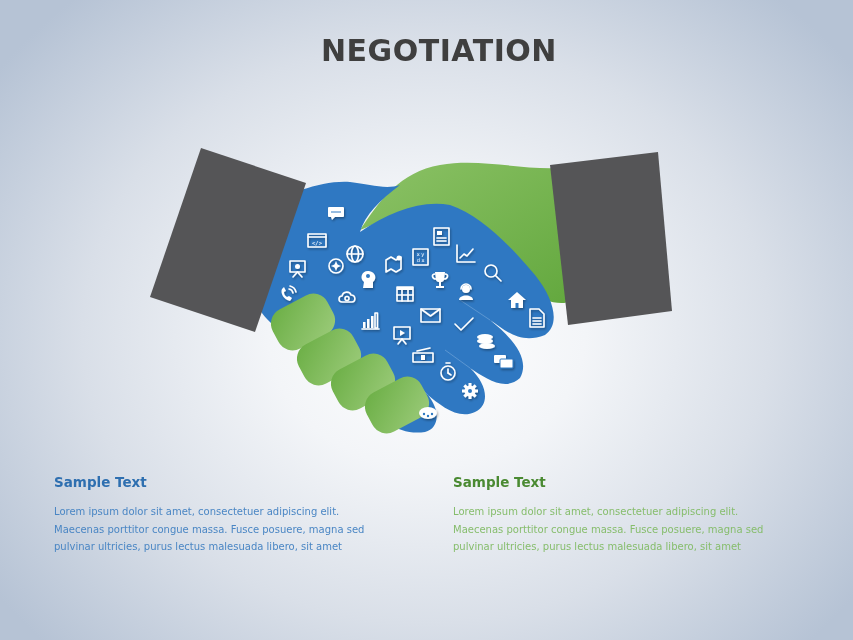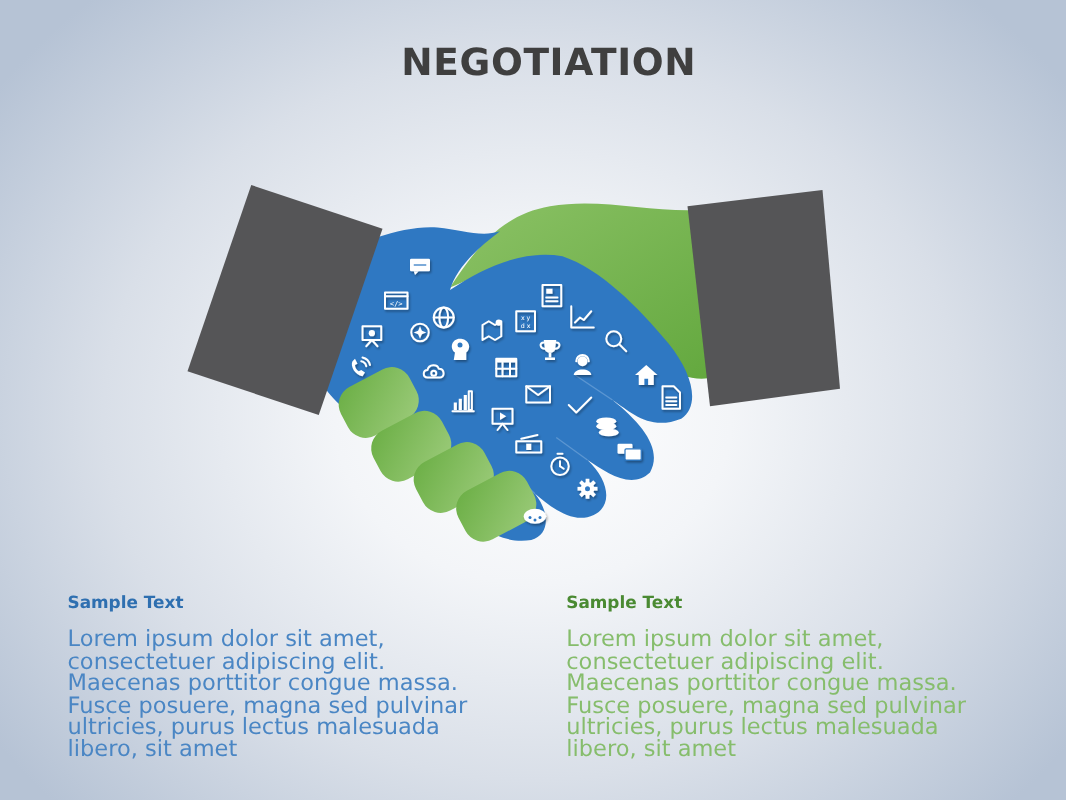--- a/index.html
+++ b/index.html
@@ -14,21 +14,21 @@
     color:#3f3f3f; letter-spacing:0.5px;
   }
   .art { position:absolute; left:0; top:0; width:853px; height:640px; }
   .col {
     position:absolute; top:474px; width:320px; text-align:left;
     font-family:"DejaVu Sans", sans-serif;
   }
   .col.left { left:54px; }
   .col.right { left:453px; }
   .col h3 { margin:0 0 13px 0; font-size:13.5px; font-weight:bold; }
-  .col p { margin:0; font-size:18px; line-height:17.5px; }
+  .col p { margin:0; font-size:10px; line-height:17.5px; }
   .left h3 { color:#2e6fb0; }
   .left p { color:#4a86c4; }
   .right h3 { color:#4a8a32; }
   .right p { color:#86bd6c; }
   .ico { fill:none; stroke:#ffffff; stroke-width:1.6; stroke-linecap:round; stroke-linejoin:round; }
   .icof { fill:#ffffff; }
 </style>
 </head>
 <body>
 

